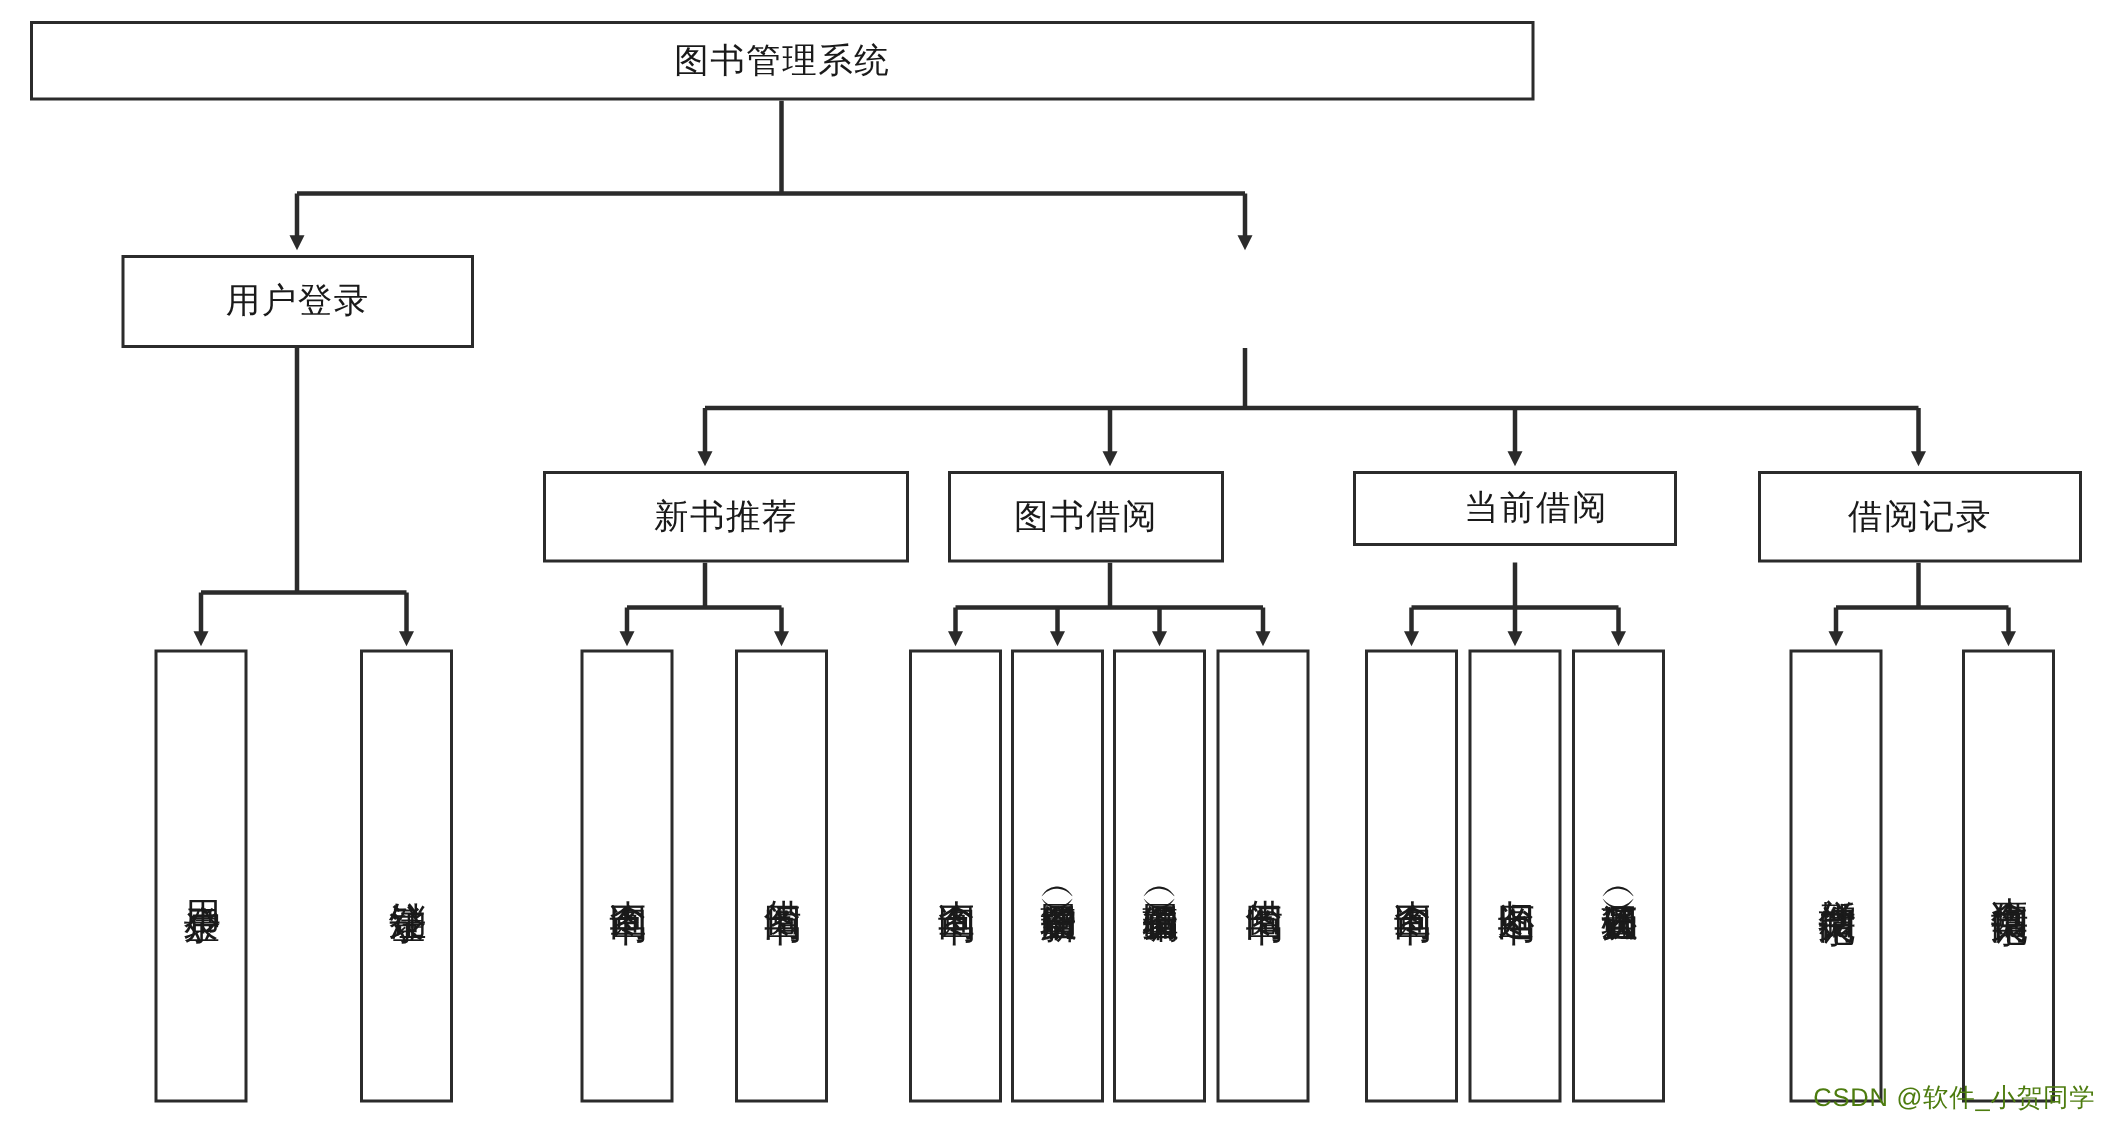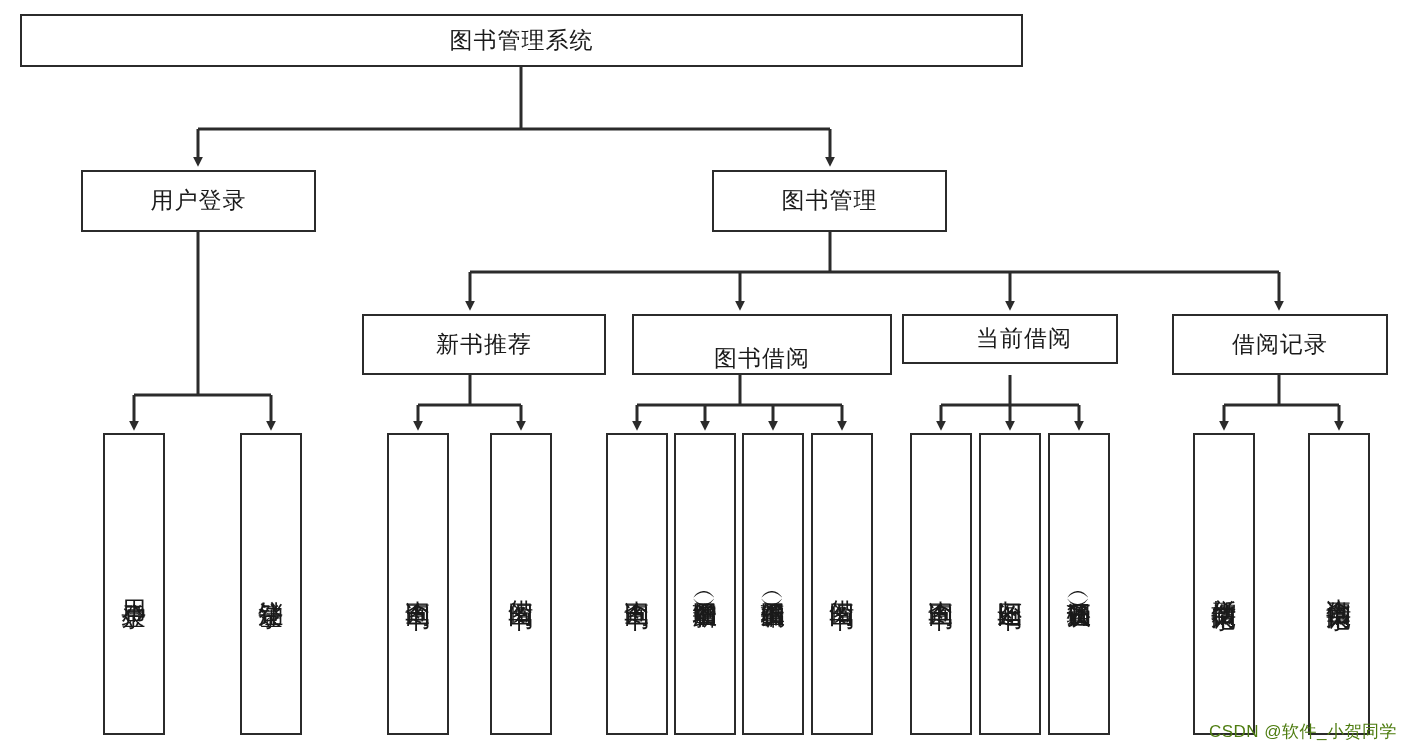--- a/index.html
+++ b/index.html
@@ -114,28 +114,25 @@
     </g>
   </svg>
 
   <div class="node horiz" style="left:20px;top:14px;width:1003px;height:53px;">
     <span>图书管理系统</span>
   </div>
 
   <div class="node horiz" style="left:81px;top:170px;width:235px;height:62px;">
     <span>用户登录</span>
   </div>
-  <div class="node horiz" style="left:712px;top:170px;width:235px;height:62px;">
-    <span>图书管理</span>
-  </div>
 
   <div class="node horiz" style="left:362px;top:314px;width:244px;height:61px;">
     <span>新书推荐</span>
   </div>
-  <div class="node horiz" style="left:632px;top:314px;width:260px;height:61px;align-items:flex-end;">
+  <div class="node horiz" style="left:632px;top:314px;width:184px;height:61px;">
     <span>图书借阅</span>
   </div>
   <div class="node horiz" style="left:902px;top:314px;width:216px;height:50px;padding-left:28px;">
     <span>当前借阅</span>
   </div>
   <div class="node horiz" style="left:1172px;top:314px;width:216px;height:61px;">
     <span>借阅记录</span>
   </div>
 
   <div class="node vert" style="left:103px;top:433px;width:62px;height:302px;">

